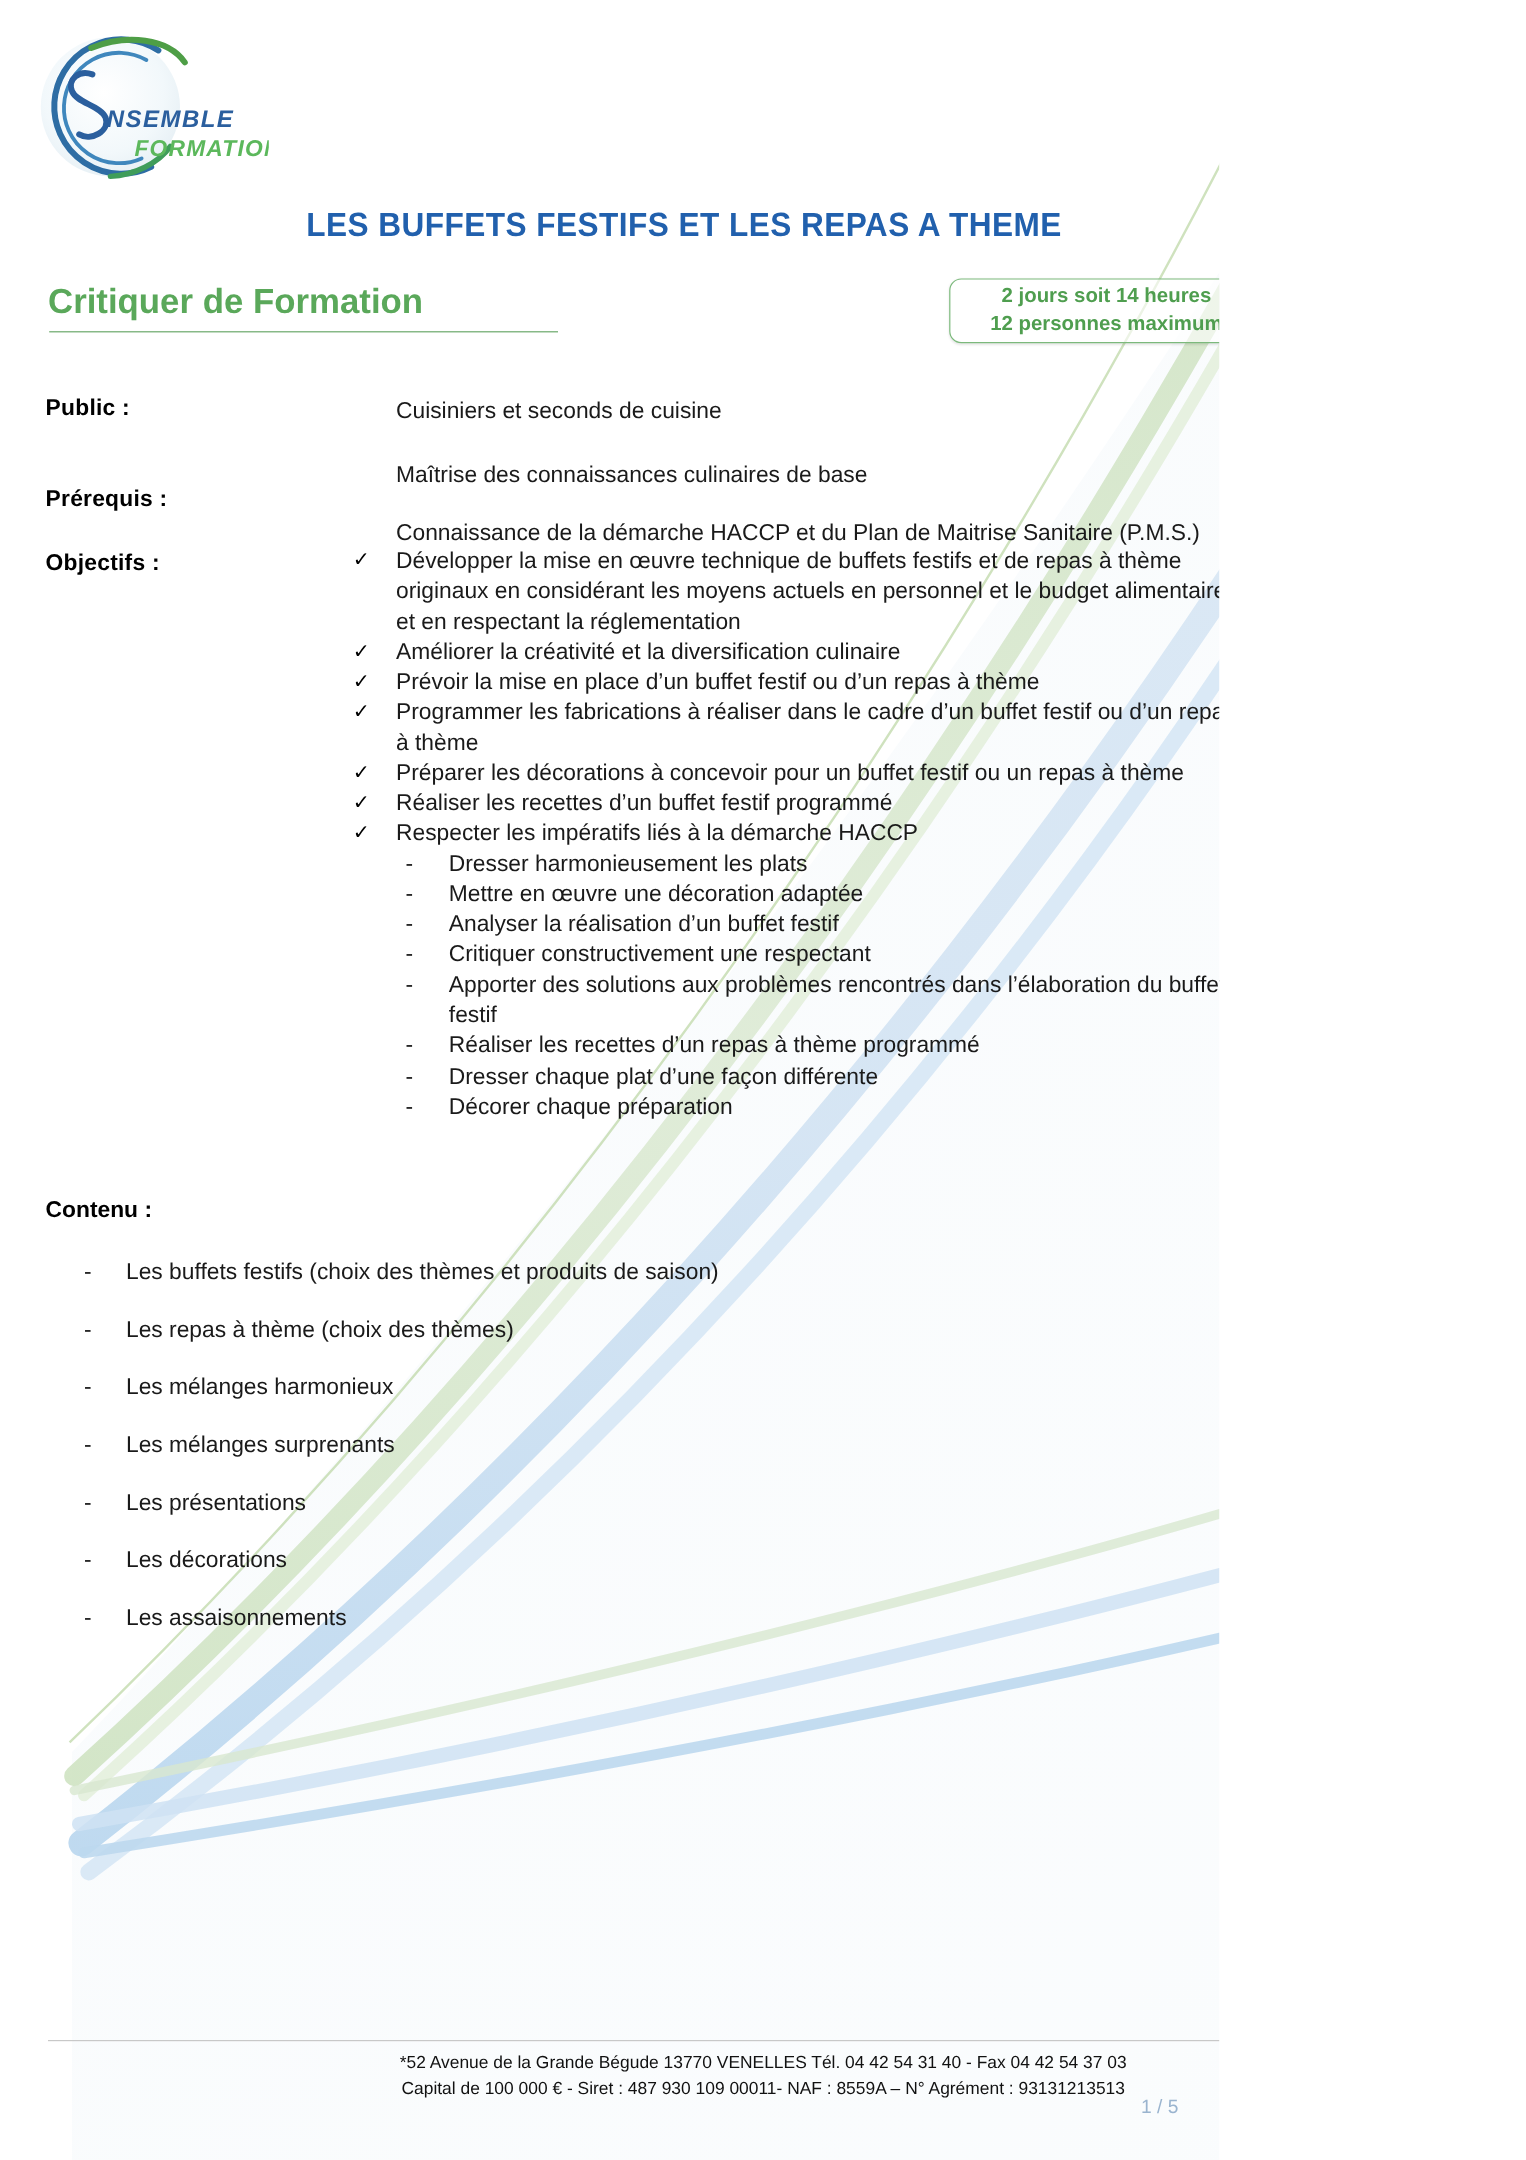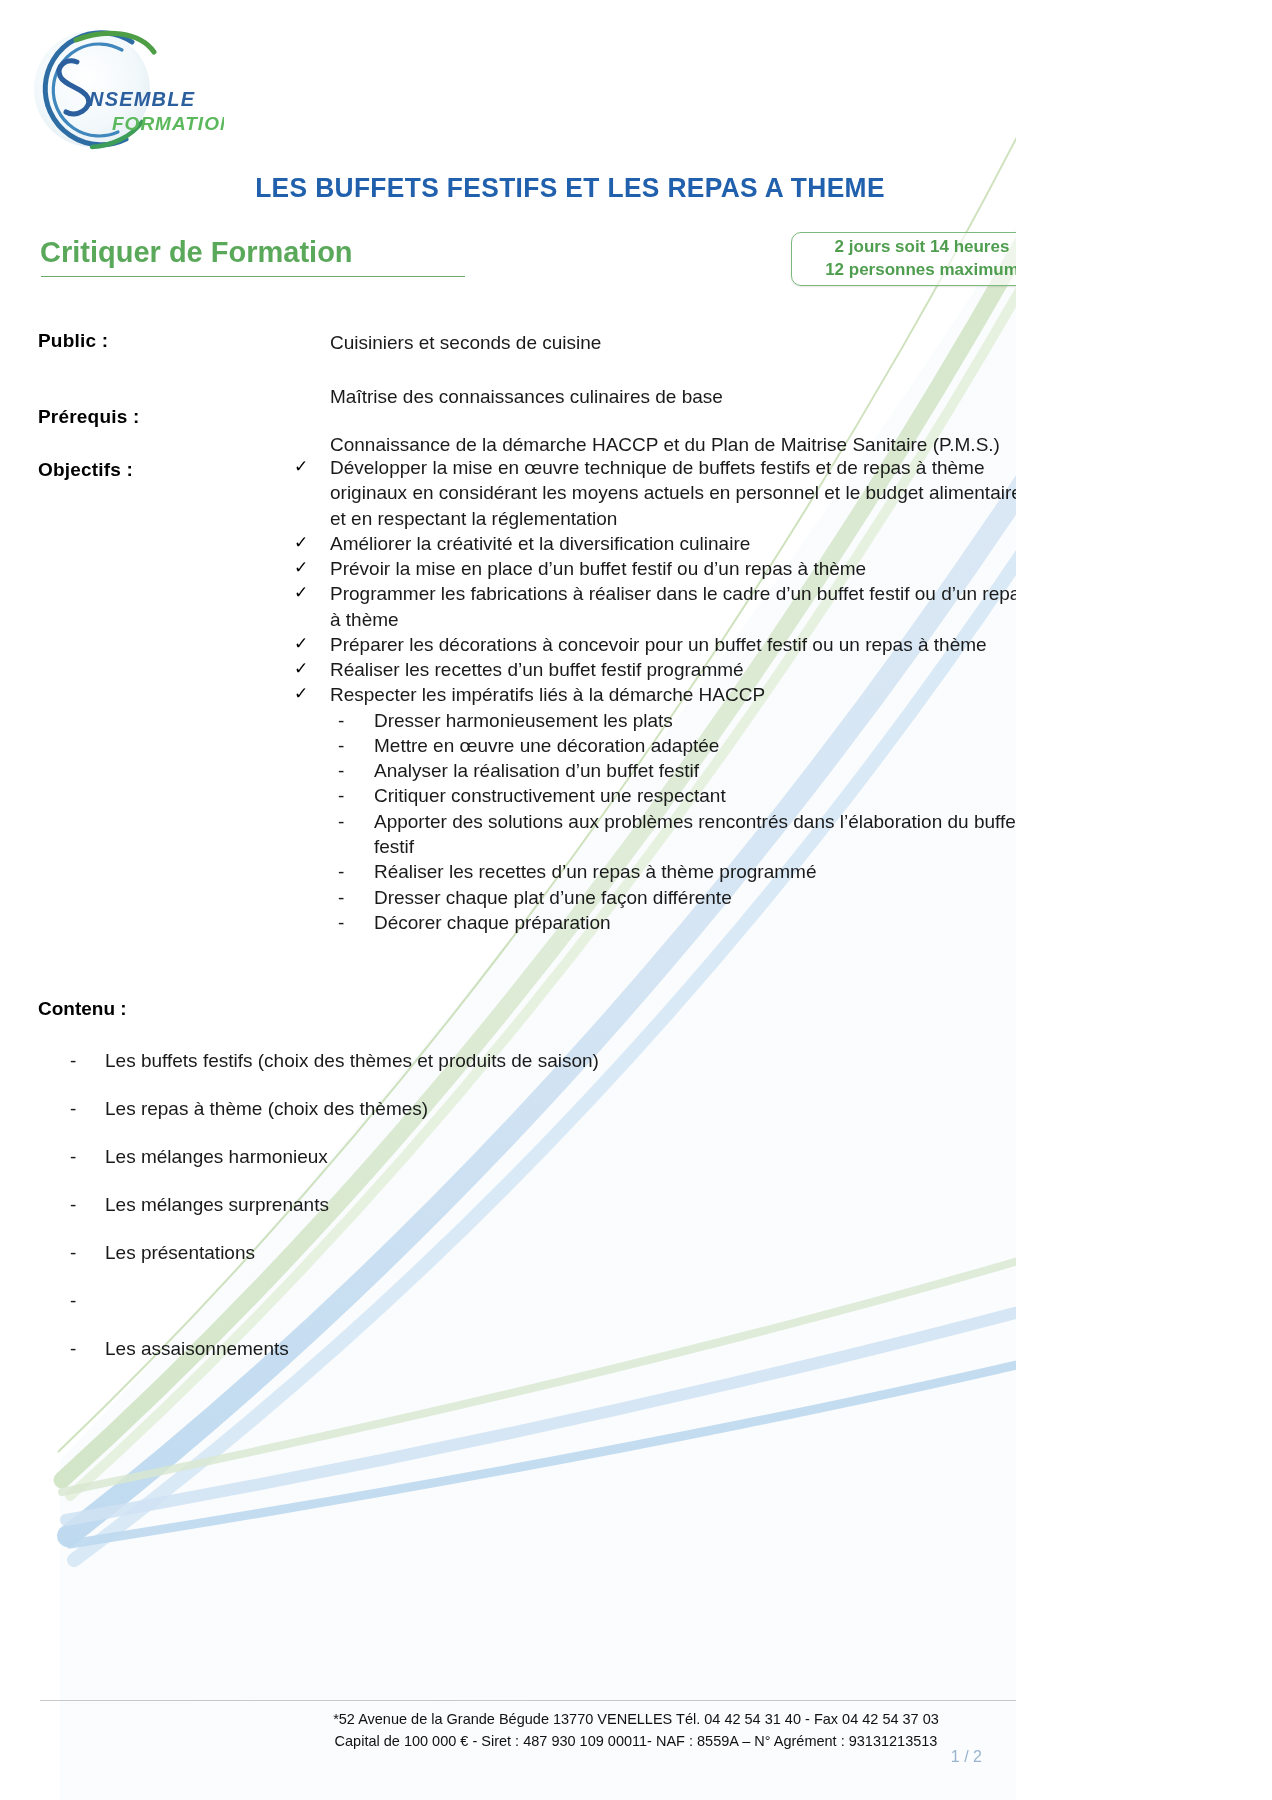--- a/index.html
+++ b/index.html
@@ -423,29 +423,30 @@
       <div class="contenu-item">
         <span class="contenu-dash">-</span>
         <span class="contenu-text">Les mélanges surprenants</span>
       </div>
       <div class="contenu-item">
         <span class="contenu-dash">-</span>
         <span class="contenu-text">Les présentations</span>
       </div>
       <div class="contenu-item">
         <span class="contenu-dash">-</span>
+        <span class="contenu-text">Les décorations</span>
       </div>
       <div class="contenu-item">
         <span class="contenu-dash">-</span>
         <span class="contenu-text">Les assaisonnements</span>
       </div>
     </div>
 
   </div>
 
   <div class="footer-rule"></div>
   <div class="footer">
     <div>*52 Avenue de la Grande Bégude 13770 VENELLES Tél. 04 42 54 31 40 -  Fax 04 42 54 37 03</div>
     <div>Capital de 100 000 € - Siret : 487 930 109 00011- NAF : 8559A – N° Agrément : 93131213513</div>
   </div>
-  <div class="page-num">1 / 2</div>
+  <div class="page-num">1 / 5</div>
 
 </div>
 
 </body></html>

